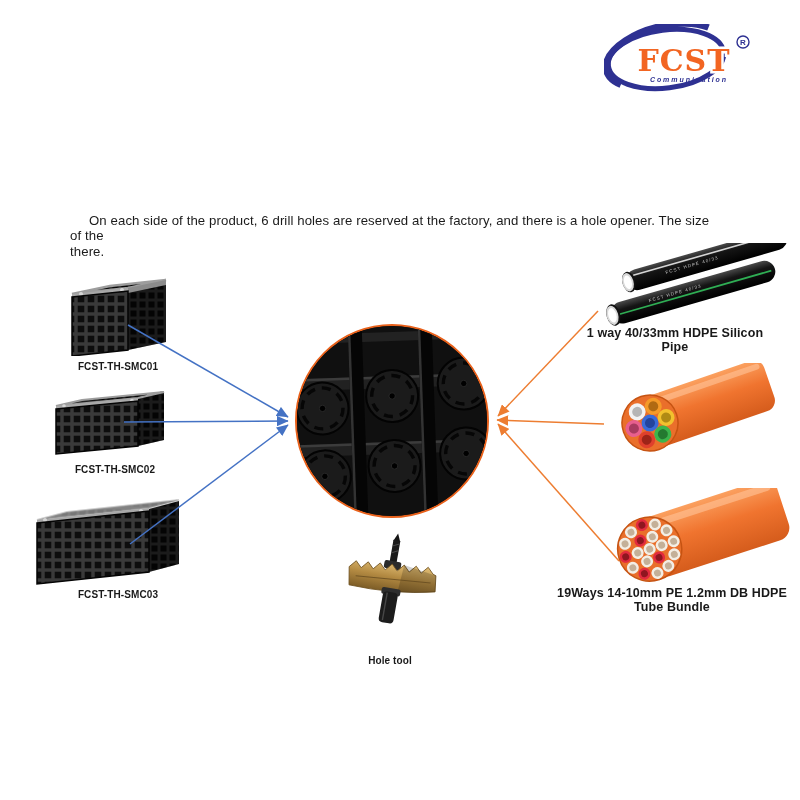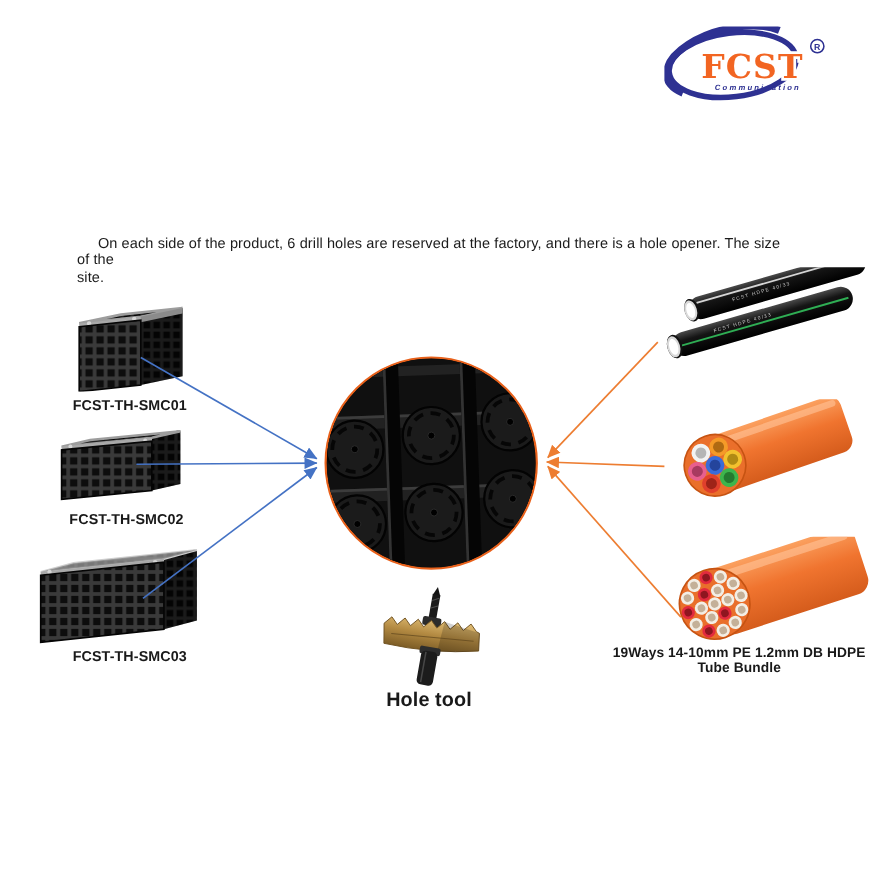--- a/index.html
+++ b/index.html
@@ -1,21 +1,21 @@
 <!DOCTYPE html>
 <html><head>
 <meta charset="utf-8">
 <style>
   html,body{margin:0;padding:0;background:#fff;}
   #canvas{position:relative;width:800px;height:800px;background:#ffffff;overflow:hidden;
           font-family:"Liberation Sans",sans-serif;}
   .abs{position:absolute;}
   .desc{font-size:13.2px;font-weight:normal;color:#1b1b1b;line-height:15.3px;letter-spacing:.1px;}
   .desc .indent{text-indent:19px;}
-  .plabel{font-weight:bold;color:#191919;font-size:13px;text-align:center;letter-spacing:.1px;}
+  .plabel{font-weight:bold;color:#191919;font-size:10px;text-align:center;letter-spacing:.1px;}
   .circle-wrap{box-sizing:border-box;width:194px;height:194px;border-radius:50%;
                border:2px solid #e8611b;overflow:hidden;background:#0e0e0e;}
   svg{display:block;}
   .overlay{pointer-events:none;}
 </style>
 </head>
 <body>
 
 <div id="canvas">
 
@@ -66,21 +66,21 @@
       <path d="M 108 9 A 58 29 -7 0 0 14 55" fill="none" stroke="#2e3192" stroke-width="6.5" transform="rotate(-7 62 35)"></path>
       <text x="80" y="47" text-anchor="middle" font-family="DejaVu Serif, serif" font-weight="bold" font-size="30" letter-spacing="1" fill="#f26522" stroke="#ffffff" stroke-width="5" paint-order="stroke">FCST</text>
       <text x="84" y="58" text-anchor="middle" font-family="Liberation Sans, sans-serif" font-style="italic" font-weight="bold" font-size="7" fill="#2e3192">C o m m u n i c a t i o n</text>
       <circle cx="139" cy="18" r="6" fill="#fff" stroke="#2e3192" stroke-width="1.4"></circle>
       <text x="139" y="21" text-anchor="middle" font-size="8" font-weight="bold" fill="#2e3192">R</text>
     </svg>
   </div>
 
   <div class="abs desc" style="left:70px;top:213px;width:648px;">
     <div class="indent">On each side of the product, 6 drill holes are reserved at the factory, and there is a hole opener. The size of the</div>
-    <div>site.</div>
+    <div>there.</div>
   </div>
 
   <div class="abs" style="left:66px;top:264px;">
     <svg width="110" height="92" viewBox="0 0 110 92">
       <polygon points="62,24 100,16 100,78 62,86" fill="url(#crateS)"></polygon>
       <polygon points="62,24 100,16 100,78 62,86" fill="#000" opacity="0.25"></polygon>
       <polygon points="6,30 44,22 100,16 62,24" fill="url(#crateS)" stroke="#9d9d9d" stroke-width="2.5"></polygon>
       <polygon points="6,30 62,24 62,30 6,36" fill="#a9a9a9"></polygon>
       <polygon points="62,24 100,16 100,21 62,29" fill="#8b8b8b"></polygon>
       <circle cx="15" cy="30" r="2" fill="#d6d6d6"></circle>
@@ -158,20 +158,21 @@
           <rect x="6" y="58" width="170" height="22" rx="11" fill="url(#pg)"></rect>
           <rect x="14" y="69" width="158" height="1.8" fill="#2fae54"></rect>
           <text x="46" y="66.5" font-size="4.4" fill="#c9c9c9" letter-spacing="1.2">FCST   HDPE 40/33</text>
           <ellipse cx="8" cy="69" rx="6.8" ry="11" fill="#111"></ellipse>
           <ellipse cx="7" cy="69" rx="5.8" ry="9.8" fill="#d9d9d9"></ellipse>
           <ellipse cx="7" cy="69" rx="4" ry="7.4" fill="#ffffff"></ellipse>
         </g>
       </g>
     </svg>
   </div>
+  <div class="abs plabel" style="left:580px;top:326px;width:190px;font-size:12.5px;">1 way 40/33mm HDPE Silicon Pipe</div>
 
   <div class="abs" style="left:620px;top:363px;">
     <svg width="160" height="98" viewBox="0 0 160 98">
       <g transform="rotate(-19 30 60)">
         <rect x="28" y="34" width="128" height="53" rx="11" fill="url(#ob)"></rect>
         <rect x="36" y="38.5" width="116" height="6" rx="3" fill="#ffc093" opacity="0.65"></rect>
         <circle cx="30" cy="60" r="28" fill="#ea6f2b" stroke="#c65312" stroke-width="1.5"></circle>
         <g>
           <circle cx="30" cy="60" r="8.5" fill="#3a6bd8"></circle>
             <circle cx="30" cy="60" r="5" fill="#24449c"></circle>
@@ -234,21 +235,21 @@
         <rect x="46" y="29" width="17" height="8" rx="2" fill="#2b2b2b"></rect>
         <path d="M12,42 L18,35 L24,41 L30,34 L36,40 L42,33 L48,39 L54,32 L60,38 L66,31 L72,37 L78,30 L84,36 L90,29 L96,35 L99,36 L101,52 Q60,62 15,60 Z" fill="url(#goldg)" stroke="#6e5120" stroke-width="0.8"></path>
         <path d="M66,31 L99,36 L101,52 Q82,57 64,59 Z" fill="#000" opacity="0.18"></path>
         <line x1="20" y1="50" x2="95" y2="44" stroke="#5e451c" stroke-width="1" opacity="0.7"></line>
         <rect x="48" y="56" width="19" height="7" rx="2" fill="#2d2d2d"></rect>
         <rect x="50" y="60" width="15" height="31" rx="4" fill="#1c1c1c"></rect>
         <line x1="54" y1="61" x2="54" y2="89" stroke="#474747" stroke-width="1.4"></line>
       </g>
     </svg>
   </div>
-  <div class="abs plabel" style="left:330px;top:626px;width:120px;font-size:18px;">Hole tool</div>
+  <div class="abs plabel" style="left:330px;top:655px;width:120px;font-size:10px;">Hole tool</div>
 
   <svg class="abs overlay" style="left:0;top:0;" width="800" height="800" viewBox="0 0 800 800">
     <defs>
       <marker id="ab" viewBox="0 0 10 8" refX="8.5" refY="4" markerWidth="9" markerHeight="7" orient="auto">
         <path d="M0,0 L9,4 L0,8 Z" fill="#4472c4"></path>
       </marker>
       <marker id="ao" viewBox="0 0 10 8" refX="8.5" refY="4" markerWidth="9" markerHeight="7" orient="auto">
         <path d="M0,0 L9,4 L0,8 Z" fill="#ed7d31"></path>
       </marker>
     </defs>

